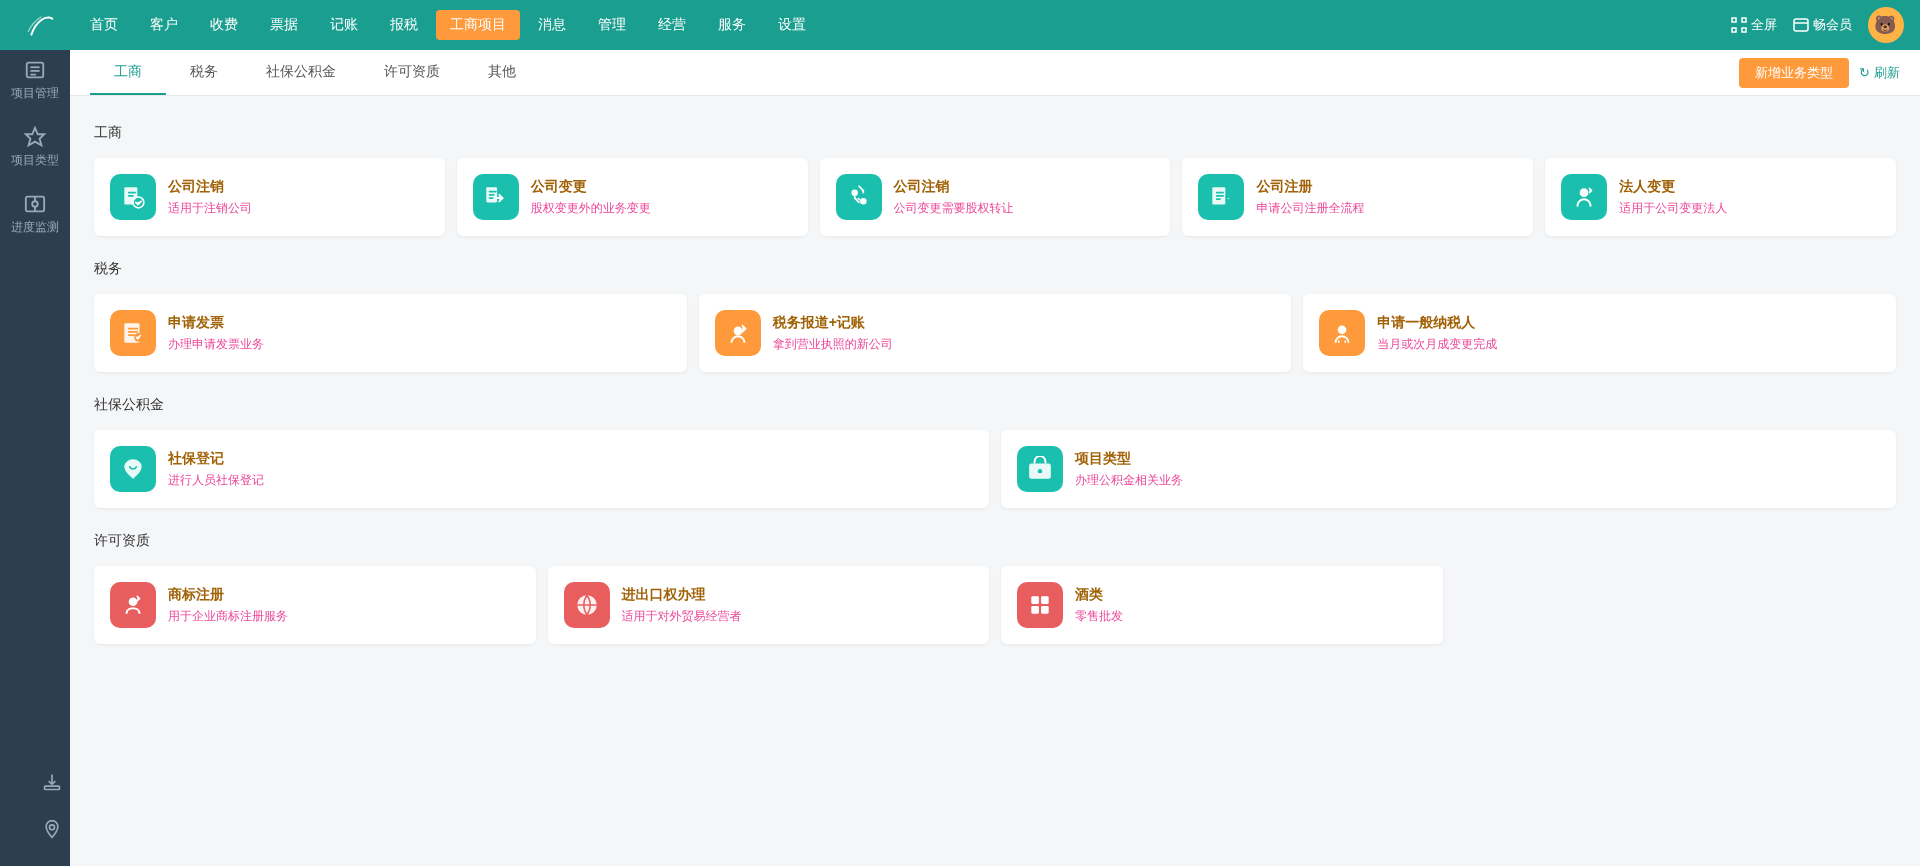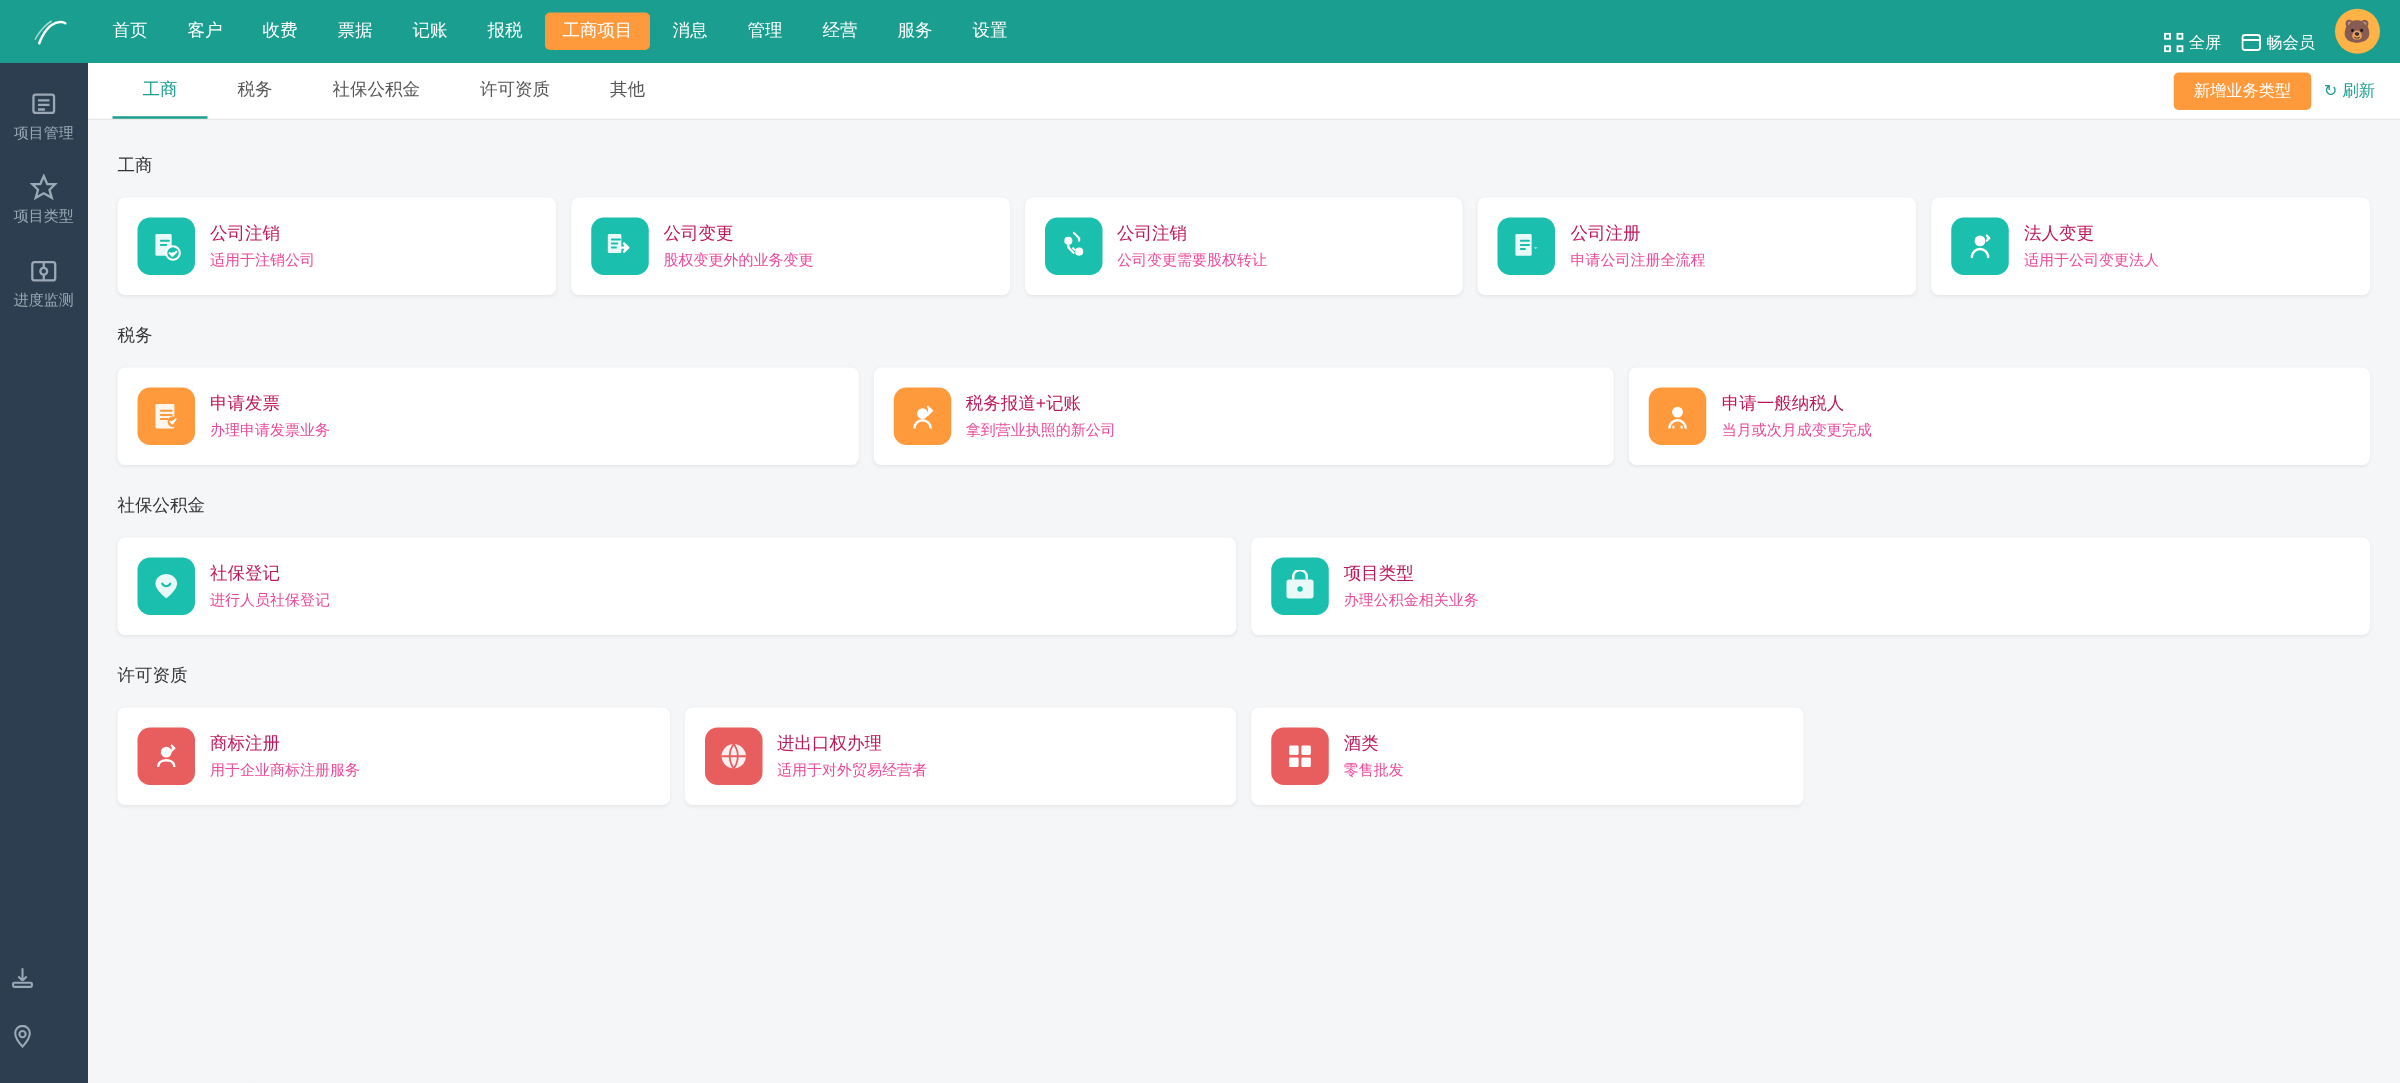--- a/index.html
+++ b/index.html
@@ -39,21 +39,21 @@
       color: white;
       white-space: nowrap;
     }
     .nav-item.active {
       background: #ff9a3c;
       color: white;
       border-radius: 4px;
     }
     .nav-right {
       display: flex;
-      align-items: flex-end;
+      align-items: center;
       gap: 16px;
       color: white;
       font-size: 13px;
     }
     .nav-right .fullscreen, .nav-right .member {
       display: flex;
       align-items: center;
       gap: 4px;
       cursor: pointer;
     }
@@ -61,28 +61,28 @@
       width: 36px; height: 36px;
       background: #ffb347;
       border-radius: 50%;
       display: flex; align-items: center; justify-content: center;
       font-size: 18px;
     }
 
     
     .sidebar {
       position: fixed;
-      top: 50px;
+      top: 37px;
       left: 0;
       bottom: 0;
       width: 70px;
       background: #2c3e50;
       display: flex;
       flex-direction: column;
-      align-items: flex-start;
+      align-items: flex-end;
       padding-top: 10px;
       z-index: 99;
     }
     .sidebar-item {
       display: flex;
       flex-direction: column;
       align-items: center;
       justify-content: center;
       width: 100%;
       padding: 12px 0;
@@ -222,22 +222,22 @@
       align-items: center;
       justify-content: center;
       flex-shrink: 0;
       font-size: 22px;
       color: white;
     }
 
     .card-info { flex: 1; min-width: 0; }
     .card-title {
       font-size: 14px;
-      color: #be185d;
-      font-weight: 400;
+      color: #a16207;
+      font-weight: 700;
       margin-bottom: 4px;
     }
     .card-desc {
       font-size: 12px;
       color: #ec4899;
       white-space: nowrap;
       overflow: hidden;
       text-overflow: ellipsis;
     }
 

